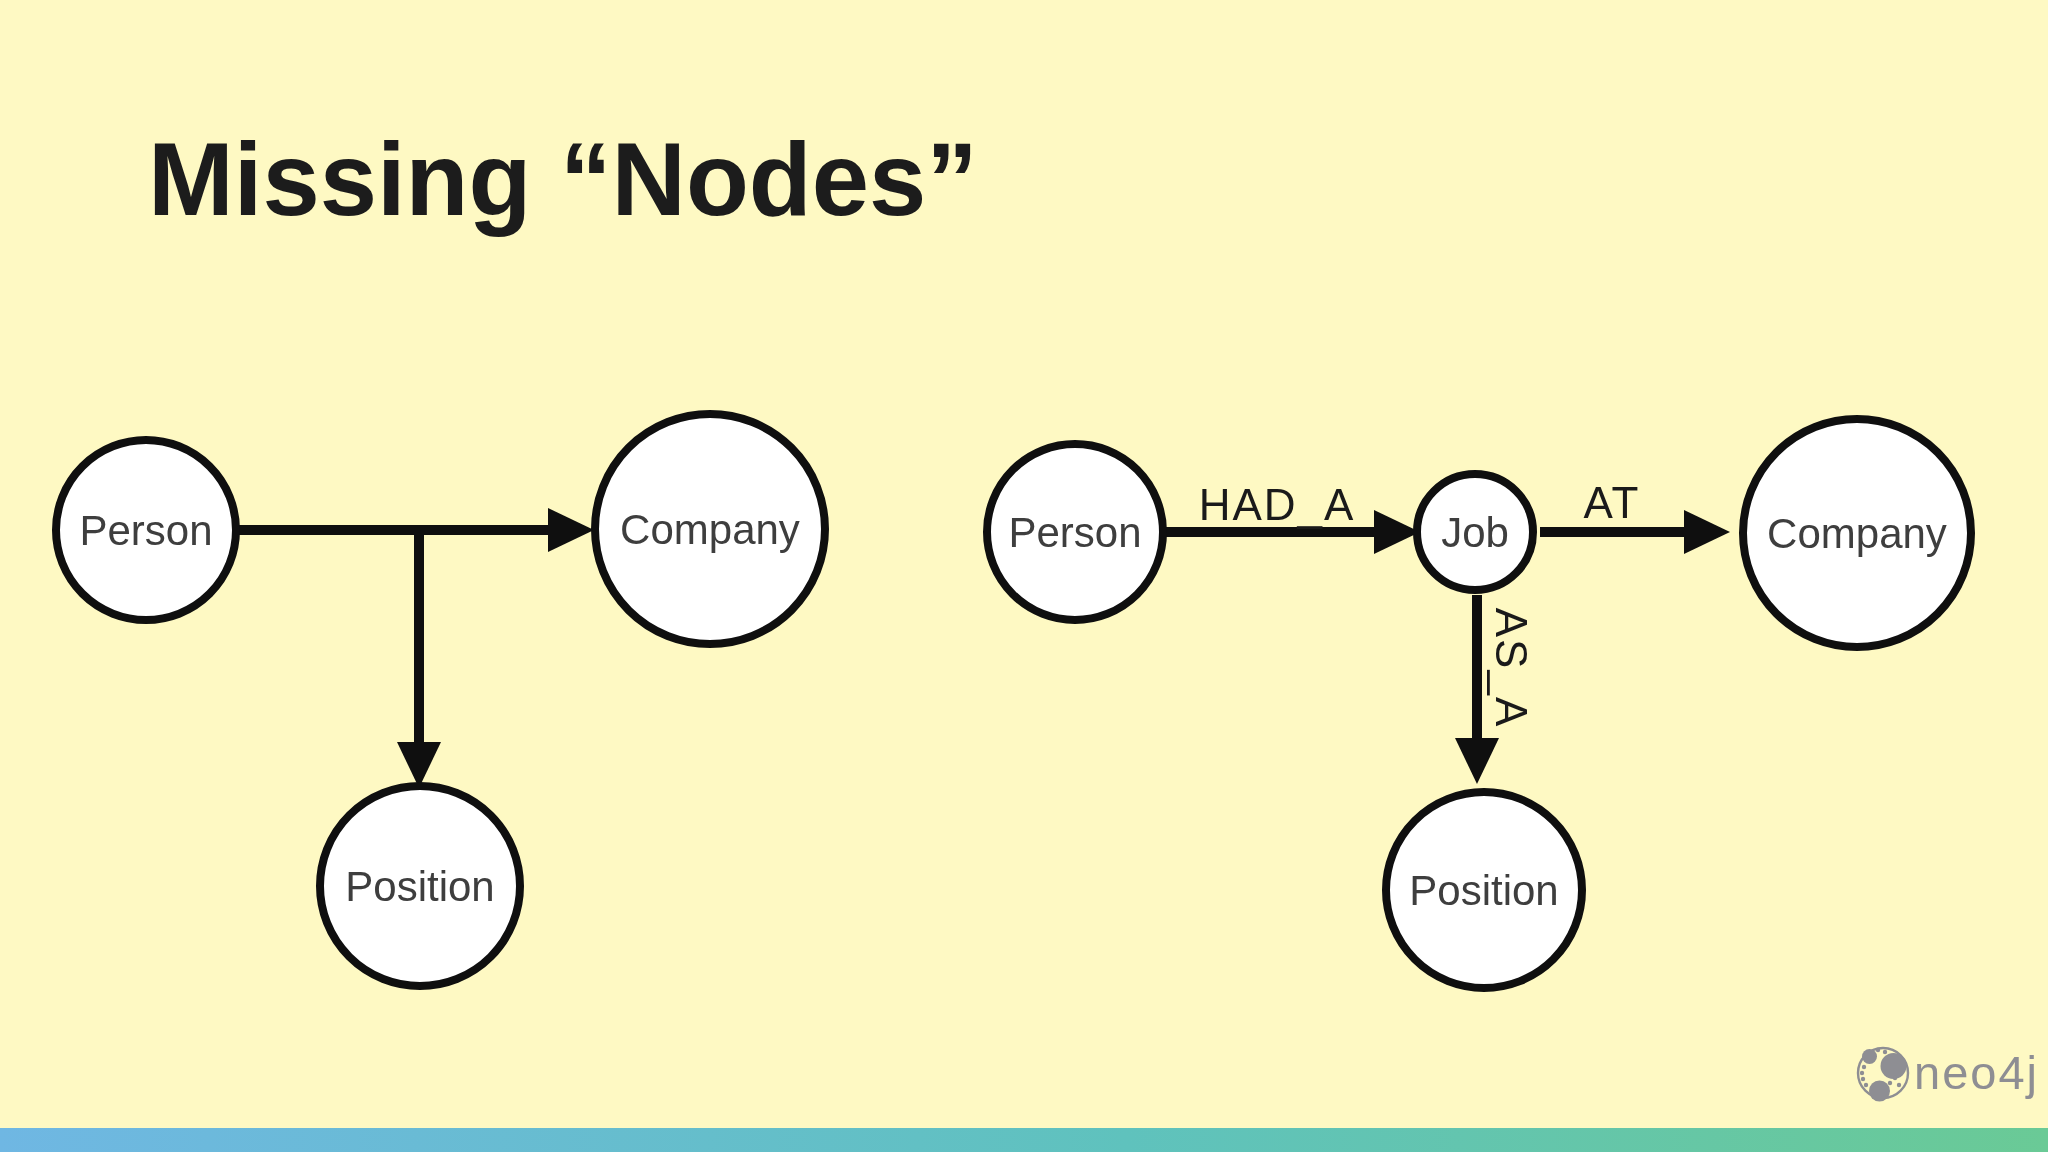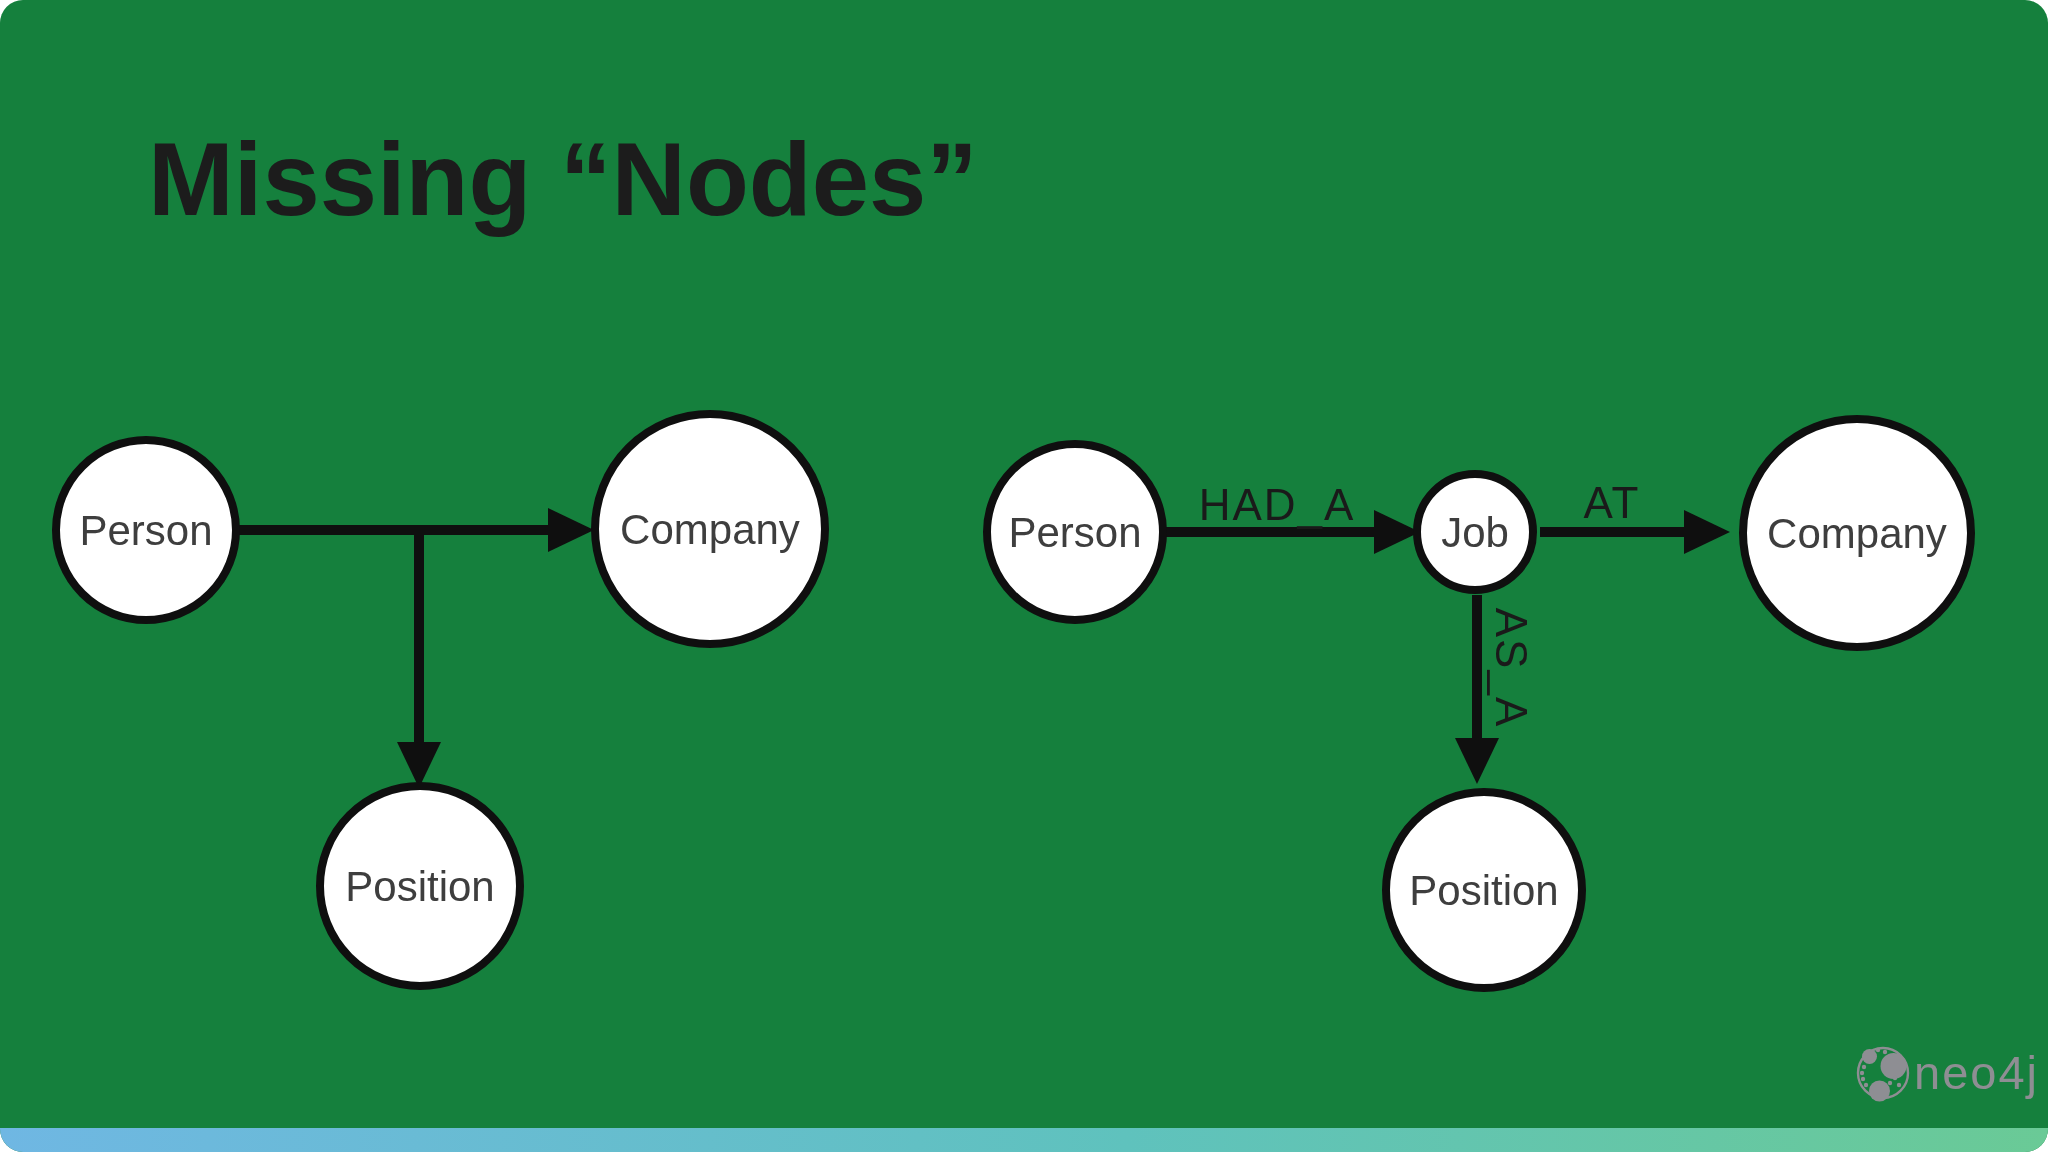--- a/index.html
+++ b/index.html
@@ -1,23 +1,22 @@
 <!DOCTYPE html>
 <html style="--title-ink: #1c1c1c; --ink: #0f0f0f; --node-label: #3e3e3e; --logo-gray: #8e8e93; --accent-bar-left: #6fb7e3; --accent-bar-mid: #5fc2bd; --accent-bar-right: #6aca96;"><head>
 <meta charset="utf-8">
 <style>
   html, body { margin: 0; padding: 0; background: #ffffff; }
   .slide {
     position: relative;
     width: 2048px;
     height: 1152px;
-    background: #15803d;
+    background: #fef9c3;
     overflow: hidden;
     font-family: "Liberation Sans", sans-serif;
-    border-radius: 23px;
   }
   .title {
     position: absolute;
     left: 148px;
     top: 128px;
     margin: 0;
     font-size: 103px;
     line-height: 1;
     font-weight: 700;
     letter-spacing: 0px;

